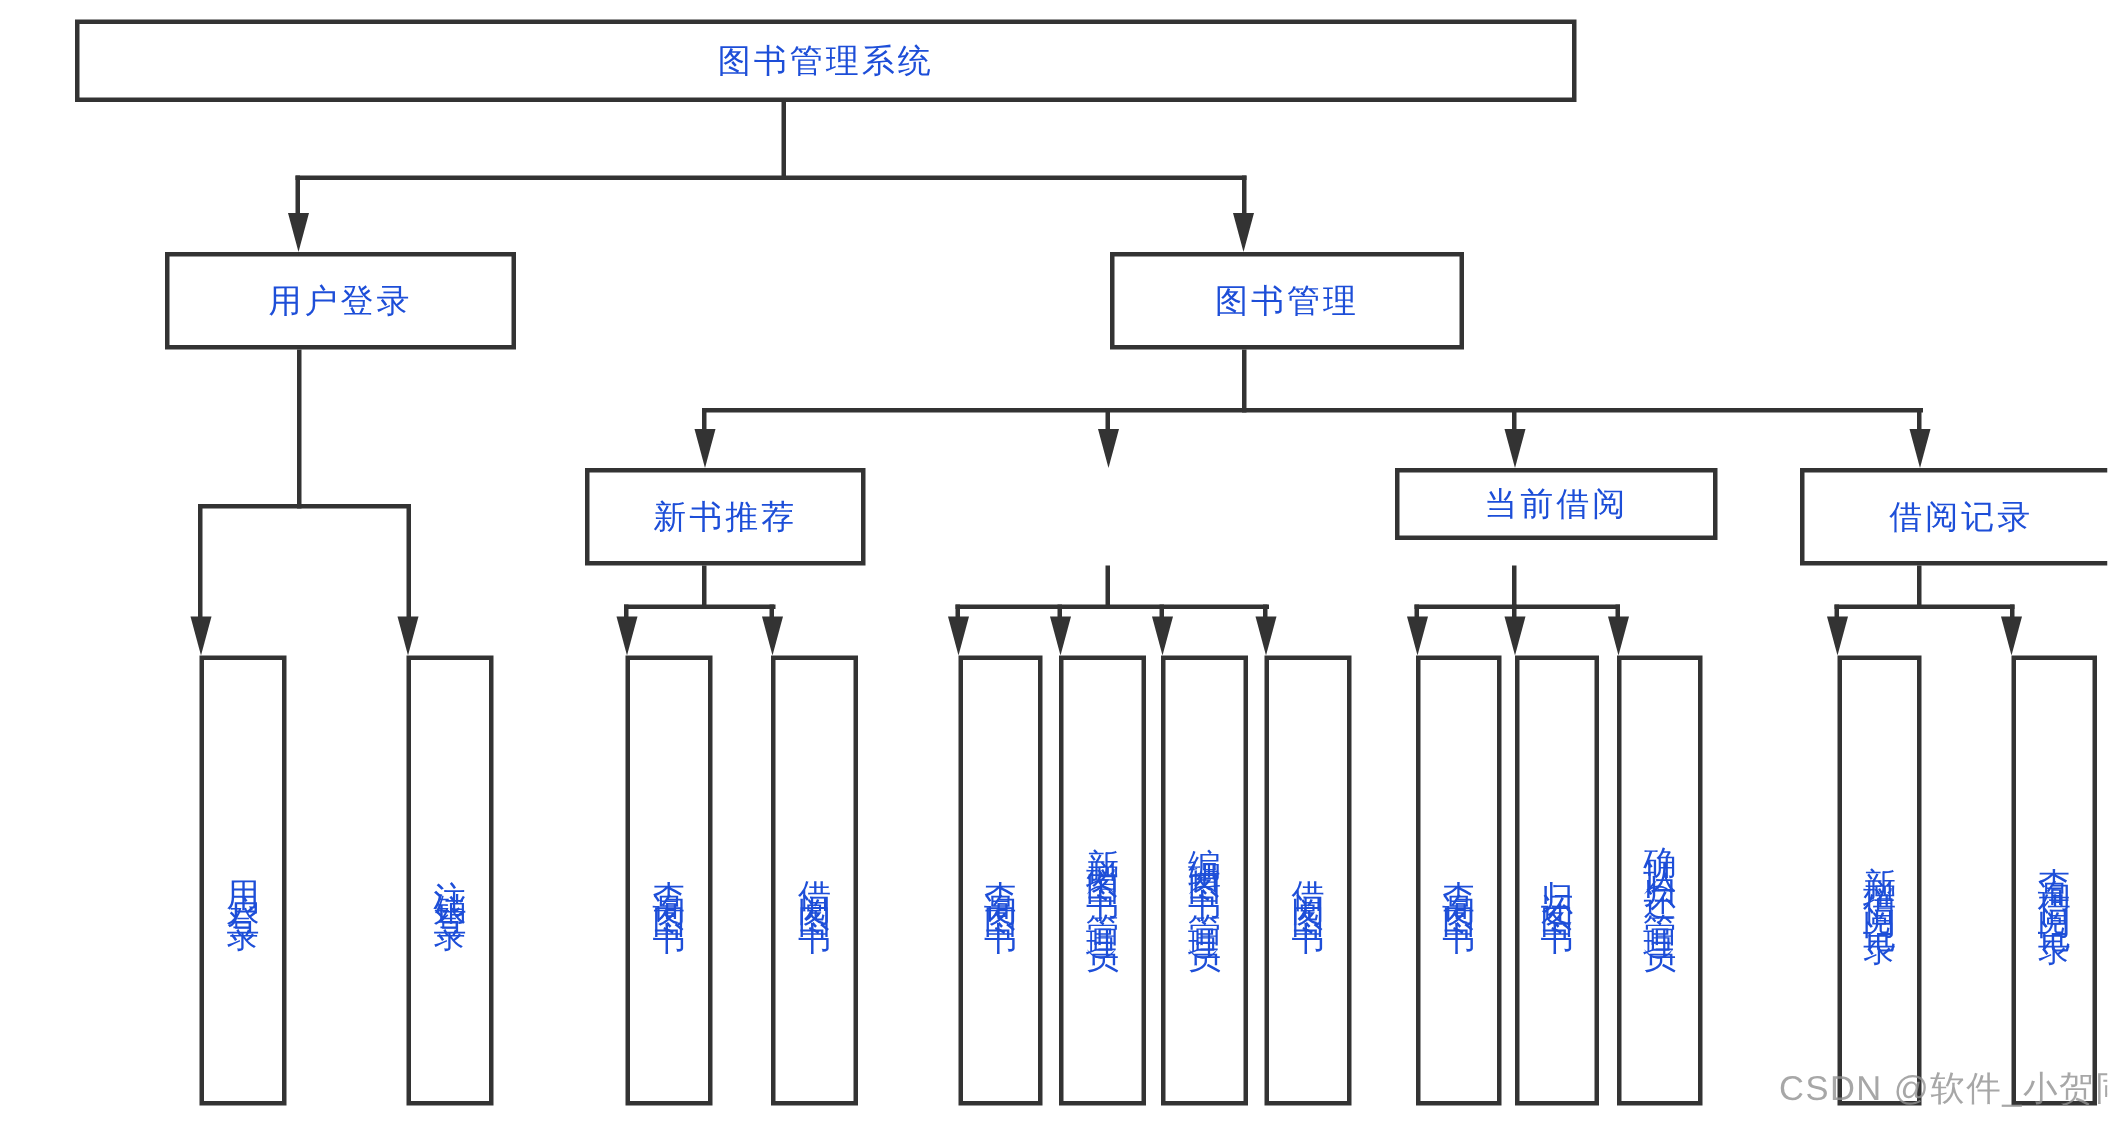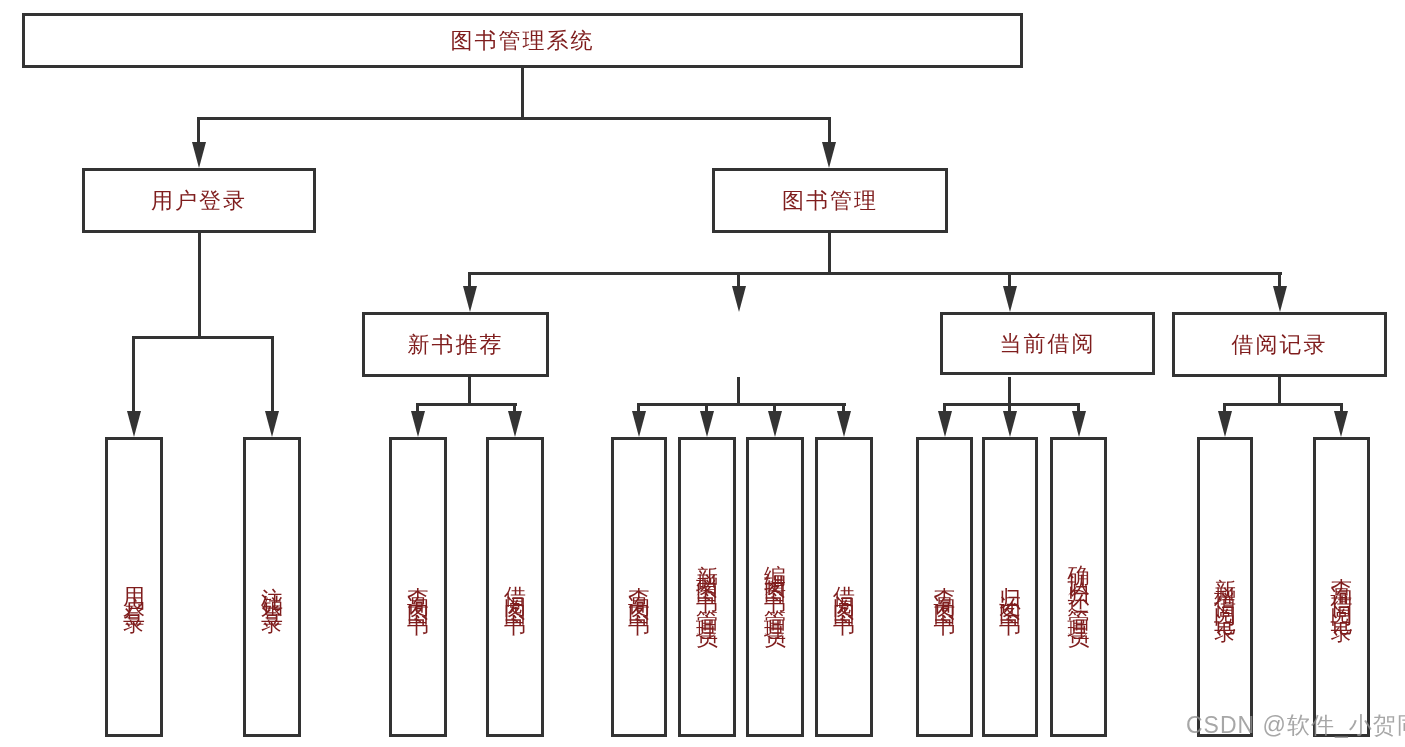--- a/index.html
+++ b/index.html
@@ -1,20 +1,20 @@
 <!DOCTYPE html>
 <html><head>
 <meta charset="utf-8">
 <style>
   html,body{margin:0;padding:0;background:#fff;}
   body{font-family:"Liberation Sans","DejaVu Sans",sans-serif;}
   #stage{position:relative;width:1405px;height:747px;background:#ffffff;overflow:hidden;}
   .node{
     position:absolute;background:#fff;border:3px solid #333;box-sizing:border-box;
-    display:flex;align-items:center;justify-content:center;color:#7f1d1d;
+    display:flex;align-items:center;justify-content:center;color:#1d4ed8;margin-left:28px;
   }
   .node-h{font-size:22px;letter-spacing:2px;font-weight:500;}
   .node-v{
     writing-mode:vertical-rl;text-orientation:mixed;
     font-size:22px;letter-spacing:9px;font-weight:500;
   }
   .vline{position:absolute;width:3px;background:#333;}
   .hline{position:absolute;height:3px;background:#333;}
   .arrow{
     position:absolute;width:0;height:0;
@@ -55,21 +55,21 @@
   <div class="vline" style="left:468px;top:272px;height:17px;"></div>
   <div class="vline" style="left:737px;top:272px;height:17px;"></div>
   <div class="vline" style="left:1008px;top:272px;height:17px;"></div>
   <div class="vline" style="left:1278px;top:272px;height:17px;"></div>
   <div class="arrow" style="left:463px;top:286px;"></div>
   <div class="arrow" style="left:732px;top:286px;"></div>
   <div class="arrow" style="left:1003px;top:286px;"></div>
   <div class="arrow" style="left:1273px;top:286px;"></div>
 
   <div class="node node-h" style="left:362px;top:312px;width:187px;height:65px;">新书推荐</div>
-  <div class="node node-h" style="left:940px;top:312px;width:215px;height:63px;">当前借阅</div>
+  <div class="node node-h" style="left:902px;top:312px;width:215px;height:48px;">当前借阅</div>
   <div class="node node-h" style="left:1172px;top:312px;width:215px;height:65px;">借阅记录</div>
 
   <div class="vline" style="left:468px;top:377px;height:29px;"></div>
   <div class="hline" style="left:416px;top:403px;width:101px;"></div>
   <div class="vline" style="left:416px;top:403px;height:11px;"></div>
   <div class="vline" style="left:513px;top:403px;height:11px;"></div>
   <div class="arrow" style="left:411px;top:411px;"></div>
   <div class="arrow" style="left:508px;top:411px;"></div>
 
   <div class="vline" style="left:737px;top:377px;height:29px;"></div>

